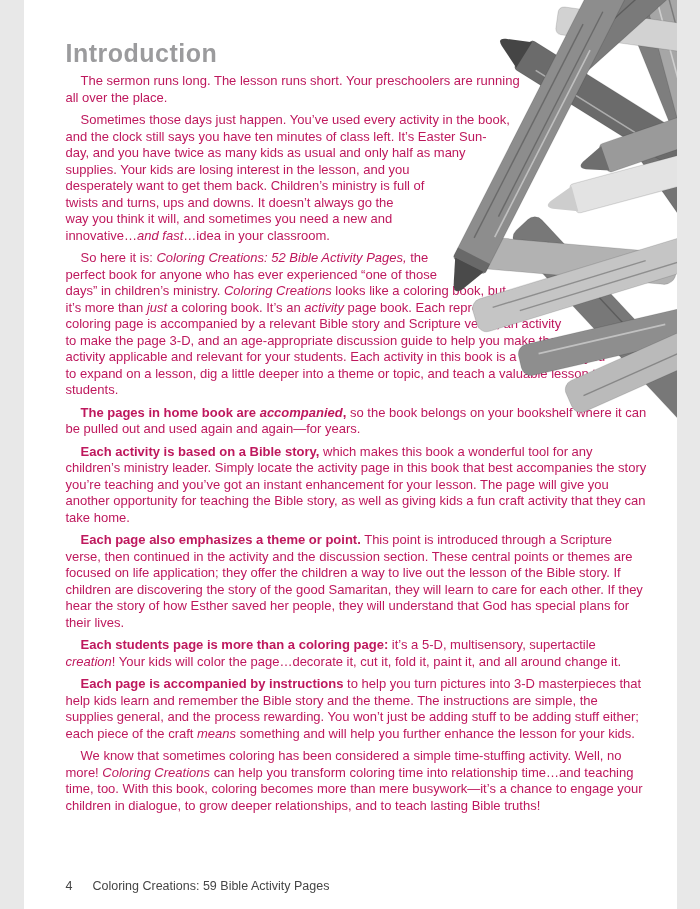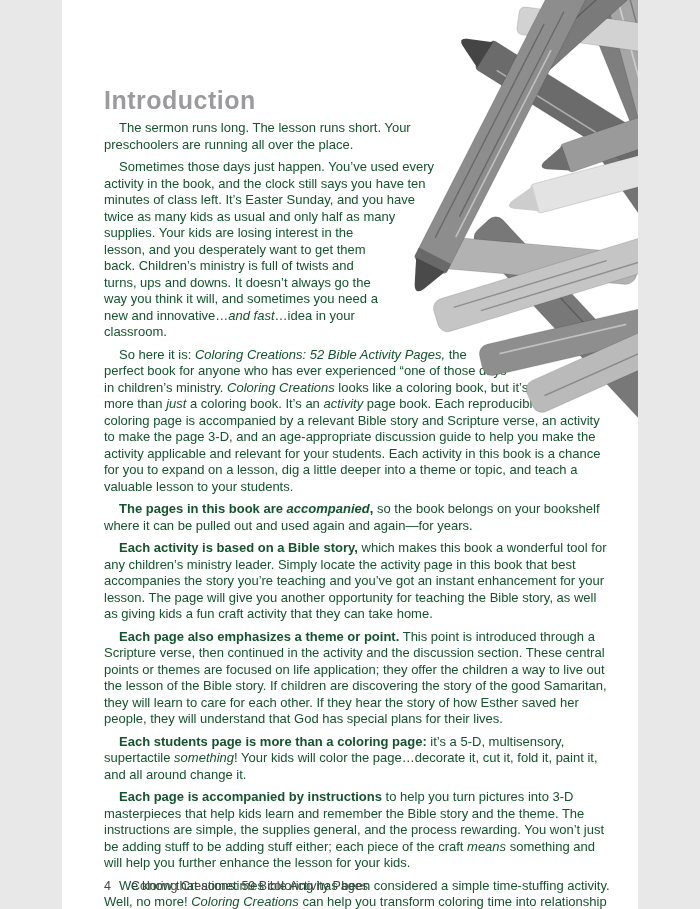--- a/index.html
+++ b/index.html
@@ -1,23 +1,23 @@
 <!DOCTYPE html>
 <html><head>
 <meta charset="utf-8">
 <style>
   html,body{margin:0;padding:0;background:#e8e8e8;}
   .page{
     position:relative;
-    width:576px;height:909px;
+    width:653px;height:909px;
     background:#ffffff;
     font-family:"Liberation Sans",sans-serif;
     overflow:hidden;
     box-sizing:border-box;
-    padding:88px 28px 0 42px;
+    padding:41px 28px 0 42px;
     margin:0 auto;
   }
   .title{
     margin:0 0 7px 0;
     font-size:25px;
     line-height:25px;
     font-weight:bold;
     letter-spacing:0.5px;
     color:#9b9b9d;
   }
@@ -123,29 +123,29 @@
     <g transform="translate(103,362) rotate(-13)">
       <rect class="cr-body" x="0" y="-16" width="190" height="32" rx="10" fill="#8e8e8e"></rect>
       <line class="cr-tex-light" x1="20" y1="-4" x2="150" y2="-4"></line>
     </g>
     <g transform="translate(152,400) rotate(-24)">
       <rect class="cr-body" x="0" y="-17" width="150" height="34" rx="10" fill="#bababa"></rect>
       <line class="cr-tex" x1="15" y1="2" x2="120" y2="2"></line>
     </g>
   </svg>
 
-  <div class="content" style="color: #14532d;">
+  <div class="content" style="color: #be185d;">
     <div class="wrap-shape"></div>
     <p><span class="run-r">The sermon runs long. The lesson runs short. Your preschoolers are running all over the place.</span></p>
     <p><span class="run-r">Sometimes those days just happen. You’ve used every activity in the book, and the clock still says you have ten minutes of class left. It’s Easter Sun­day, and you have twice as many kids as usual and only half as many sup­plies. Your kids are losing interest in the lesson, and you desperately want to get them back. Children’s ministry is full of twists and turns, ups and downs. It doesn’t always go the way you think it will, and sometimes you need a new and innovative…</span><span class="run-i">and fast</span><span class="run-r">…idea in your classroom.</span></p>
     <p><span class="run-r">So here it is: </span><span class="run-i">Coloring Creations: 52 Bible Activity Pages,</span><span class="run-r"> the perfect book for anyone who has ever experienced “one of those days” in children’s ministry. </span><span class="run-i">Coloring Creations</span><span class="run-r"> looks like a coloring book, but it’s more than </span><span class="run-i">just</span><span class="run-r"> a coloring book. It’s an </span><span class="run-i">activity</span><span class="run-r"> page book. Each reproducible coloring page is accompanied by a relevant Bible story and Scripture verse, an activity to make the page 3-D, and an age-appropriate discussion guide to help you make the activity applicable and relevant for your students. Each activity in this book is a chance for you to expand on a lesson, dig a little deeper into a theme or topic, and teach a valuable lesson to your students.</span></p>
-    <p><span class="run-b">The pages in this book are </span><span class="run-bi">accompanied</span><span class="run-b">,</span><span class="run-r"> so the book belongs on your bookshelf where it can be pulled out and used again and again—for years.</span></p>
+    <p><span class="run-b">The pages in home book are </span><span class="run-bi">accompanied</span><span class="run-b">,</span><span class="run-r"> so the book belongs on your bookshelf where it can be pulled out and used again and again—for years.</span></p>
     <p><span class="run-b">Each activity is based on a Bible story,</span><span class="run-r"> which makes this book a wonderful tool for any children’s ministry leader. Simply locate the activity page in this book that best accompanies the story you’re teaching and you’ve got an instant enhancement for your lesson. The page will give you another opportunity for teaching the Bible story, as well as giving kids a fun craft activity that they can take home.</span></p>
     <p><span class="run-b">Each page also emphasizes a theme or point.</span><span class="run-r"> This point is introduced through a Scripture verse, then continued in the activity and the discussion section. These central points or themes are focused on life application; they offer the children a way to live out the lesson of the Bible story. If children are discovering the story of the good Samaritan, they will learn to care for each other. If they hear the story of how Esther saved her people, they will understand that God has special plans for their lives.</span></p>
-    <p><span class="run-b">Each students page is more than a coloring page:</span><span class="run-r"> it’s a 5-D, multisensory, supertactile </span><span class="run-i">something</span><span class="run-r">! Your kids will color the page…decorate it, cut it, fold it, paint it, and all around change it.</span></p>
+    <p><span class="run-b">Each students page is more than a coloring page:</span><span class="run-r"> it’s a 5-D, multisensory, supertactile </span><span class="run-i">creation</span><span class="run-r">! Your kids will color the page…decorate it, cut it, fold it, paint it, and all around change it.</span></p>
     <p><span class="run-b">Each page is accompanied by instructions</span><span class="run-r"> to help you turn pictures into 3-D masterpieces that help kids learn and remember the Bible story and the theme. The instructions are simple, the supplies general, and the process rewarding. You won’t just be adding stuff to be adding stuff either; each piece of the craft </span><span class="run-i">means</span><span class="run-r"> something and will help you further enhance the lesson for your kids.</span></p>
     <p><span class="run-r">We know that sometimes coloring has been considered a simple time-stuffing activity. Well, no more! </span><span class="run-i">Coloring Creations</span><span class="run-r"> can help you transform coloring time into relationship time…and teaching time, too. With this book, coloring becomes more than mere busywork—it’s a chance to engage your children in dialogue, to grow deeper relationships, and to teach lasting Bible truths!</span></p>
   </div>
 
   <div class="footer" style="color: rgb(69, 69, 69);">
     <span class="num">4</span>
     <span>Coloring Creations: 59 Bible Activity Pages</span>
   </div>
 
 </div>

